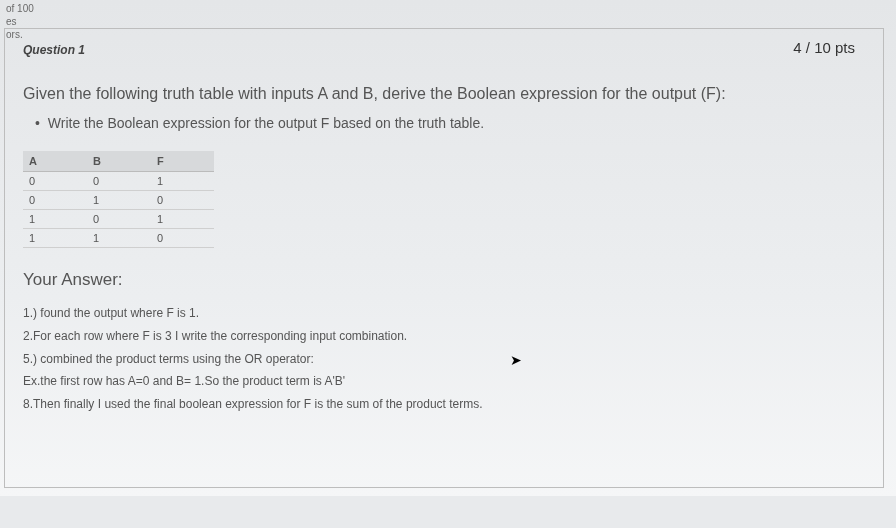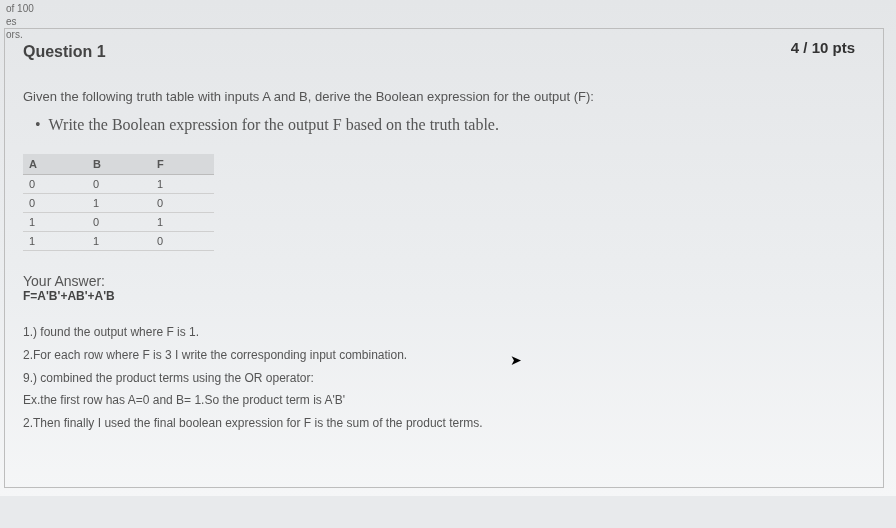--- a/index.html
+++ b/index.html
@@ -35,41 +35,41 @@
     bottom: 8px;
     border: 1px solid #bdbdbd;
     background: transparent;
     padding: 14px 18px 10px 18px;
   }
   .pts {
     position: absolute;
     top: 10px;
     right: 28px;
     font-size: 15px;
-    font-weight: 700;
+    font-weight: 400;
     color: #333;
   }
   .qtitle {
-    font-size: 16px;
+    font-size: 12px;
     font-weight: 600;
     color: #444;
     margin-bottom: 28px;
+    font-style: italic;
   }
   .instr {
-    font-size: 13px;
+    font-size: 16px;
     color: #555;
     margin-bottom: 12px;
   }
   .bullets {
     margin: 0 0 20px 12px;
     padding: 0;
-    font-size: 16px;
+    font-size: 14px;
     color: #555;
     list-style: none;
-    font-family: Liberation Serif, serif;
   }
   .bullets li::before {
     content: "• ";
     margin-right: 4px;
   }
   .bullets li { margin-bottom: 4px; }
   table.truth {
     border-collapse: collapse;
     font-size: 11px;
     color: #555;
@@ -80,23 +80,23 @@
     padding: 4px 50px 4px 6px;
     background: #d7d9db;
     border-bottom: 1px solid #bbb;
     font-weight: 600;
   }
   table.truth td {
     padding: 3px 50px 3px 6px;
     border-bottom: 1px solid #cfcfcf;
   }
   .ans-label {
-    font-size: 14px;
+    font-size: 17px;
     color: #555;
-    margin-bottom: 0;
+    margin-bottom: 12px;
   }
   .ans-expr {
     font-size: 12px;
     color: #444;
     font-weight: 600;
     margin-bottom: 18px;
   }
   .steps {
     font-size: 12px;
     color: #555;
@@ -160,27 +160,26 @@
         </tr>
         <tr>
           <td>1</td>
           <td>1</td>
           <td>0</td>
         </tr>
       </tbody>
     </table>
 
     <div class="ans-label">Your Answer:</div>
-    <div class="ans-expr">F=A'B'+AB'+A'B</div>
 
     <div class="steps">
       <div>1.) found the output where F is 1.</div>
       <div>2.For each row where F is 3 I write the corresponding input combination.</div>
-      <div>9.) combined the product terms using the OR operator:</div>
+      <div>5.) combined the product terms using the OR operator:</div>
       <div>Ex.the first row has A=0 and B= 1.So the product term is A'B'</div>
-      <div>2.Then finally I used the final boolean expression for F is the sum of the product terms.</div>
+      <div>8.Then finally I used the final boolean expression for F is the sum of the product terms.</div>
     </div>
 
   </div>
 
   <div class="cursor">➤</div>
 
 </div>
 
 </body></html>

